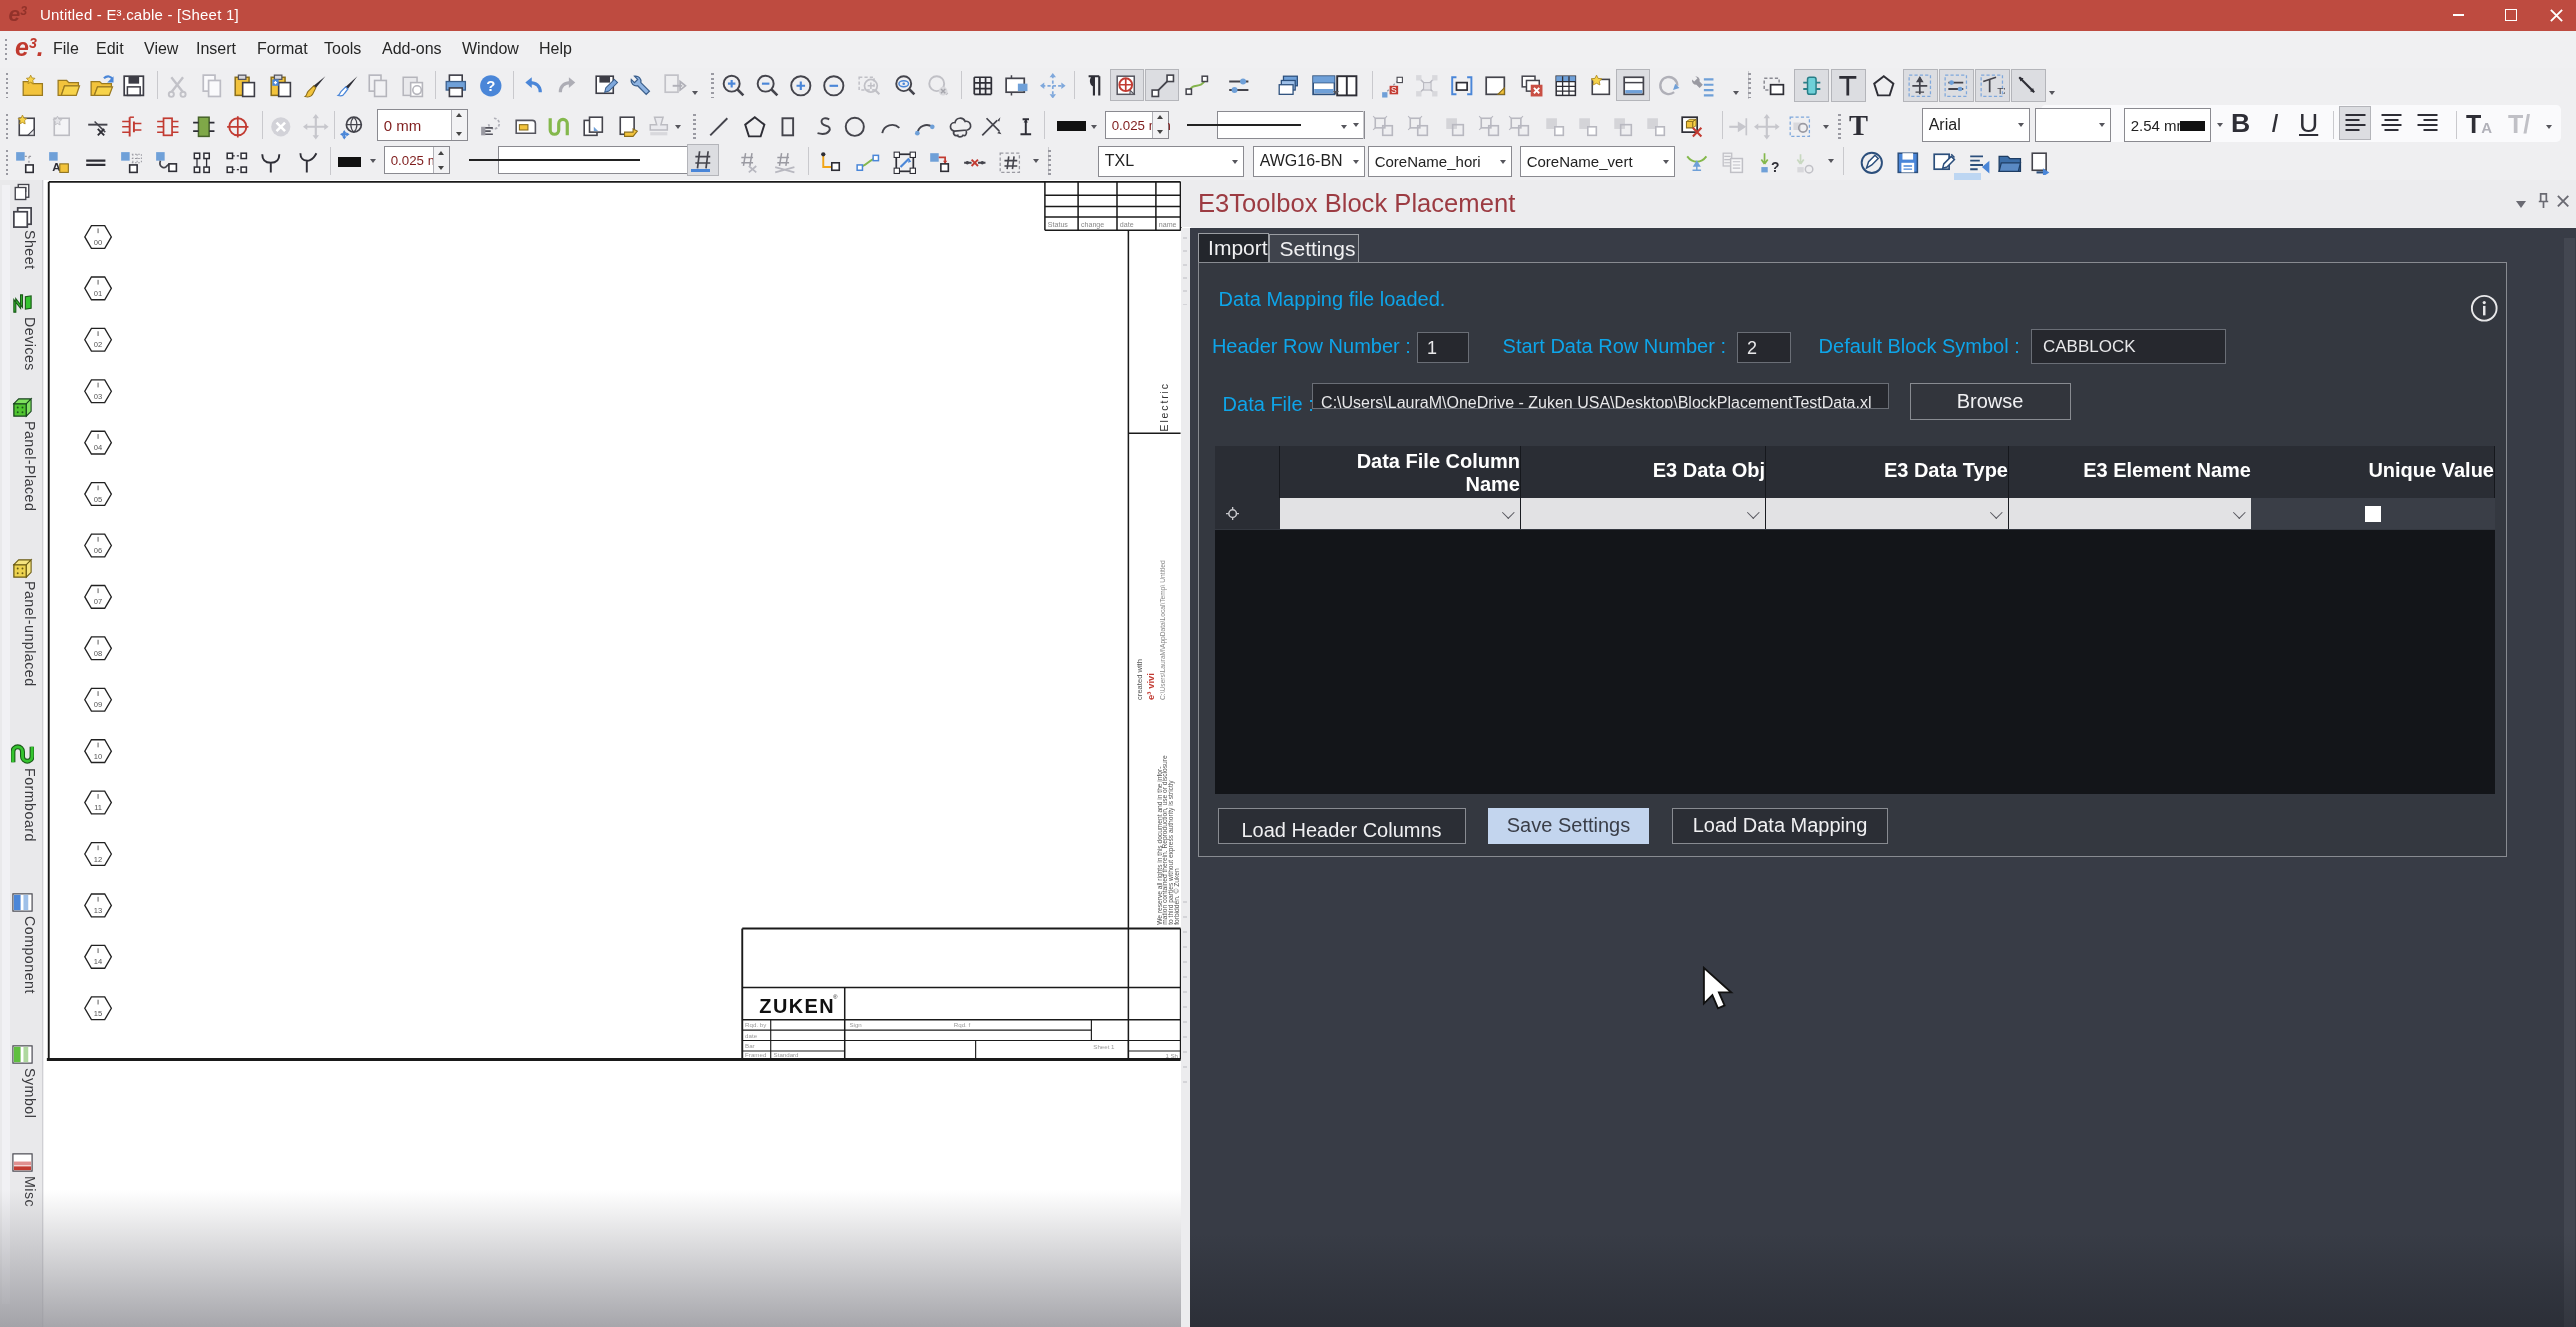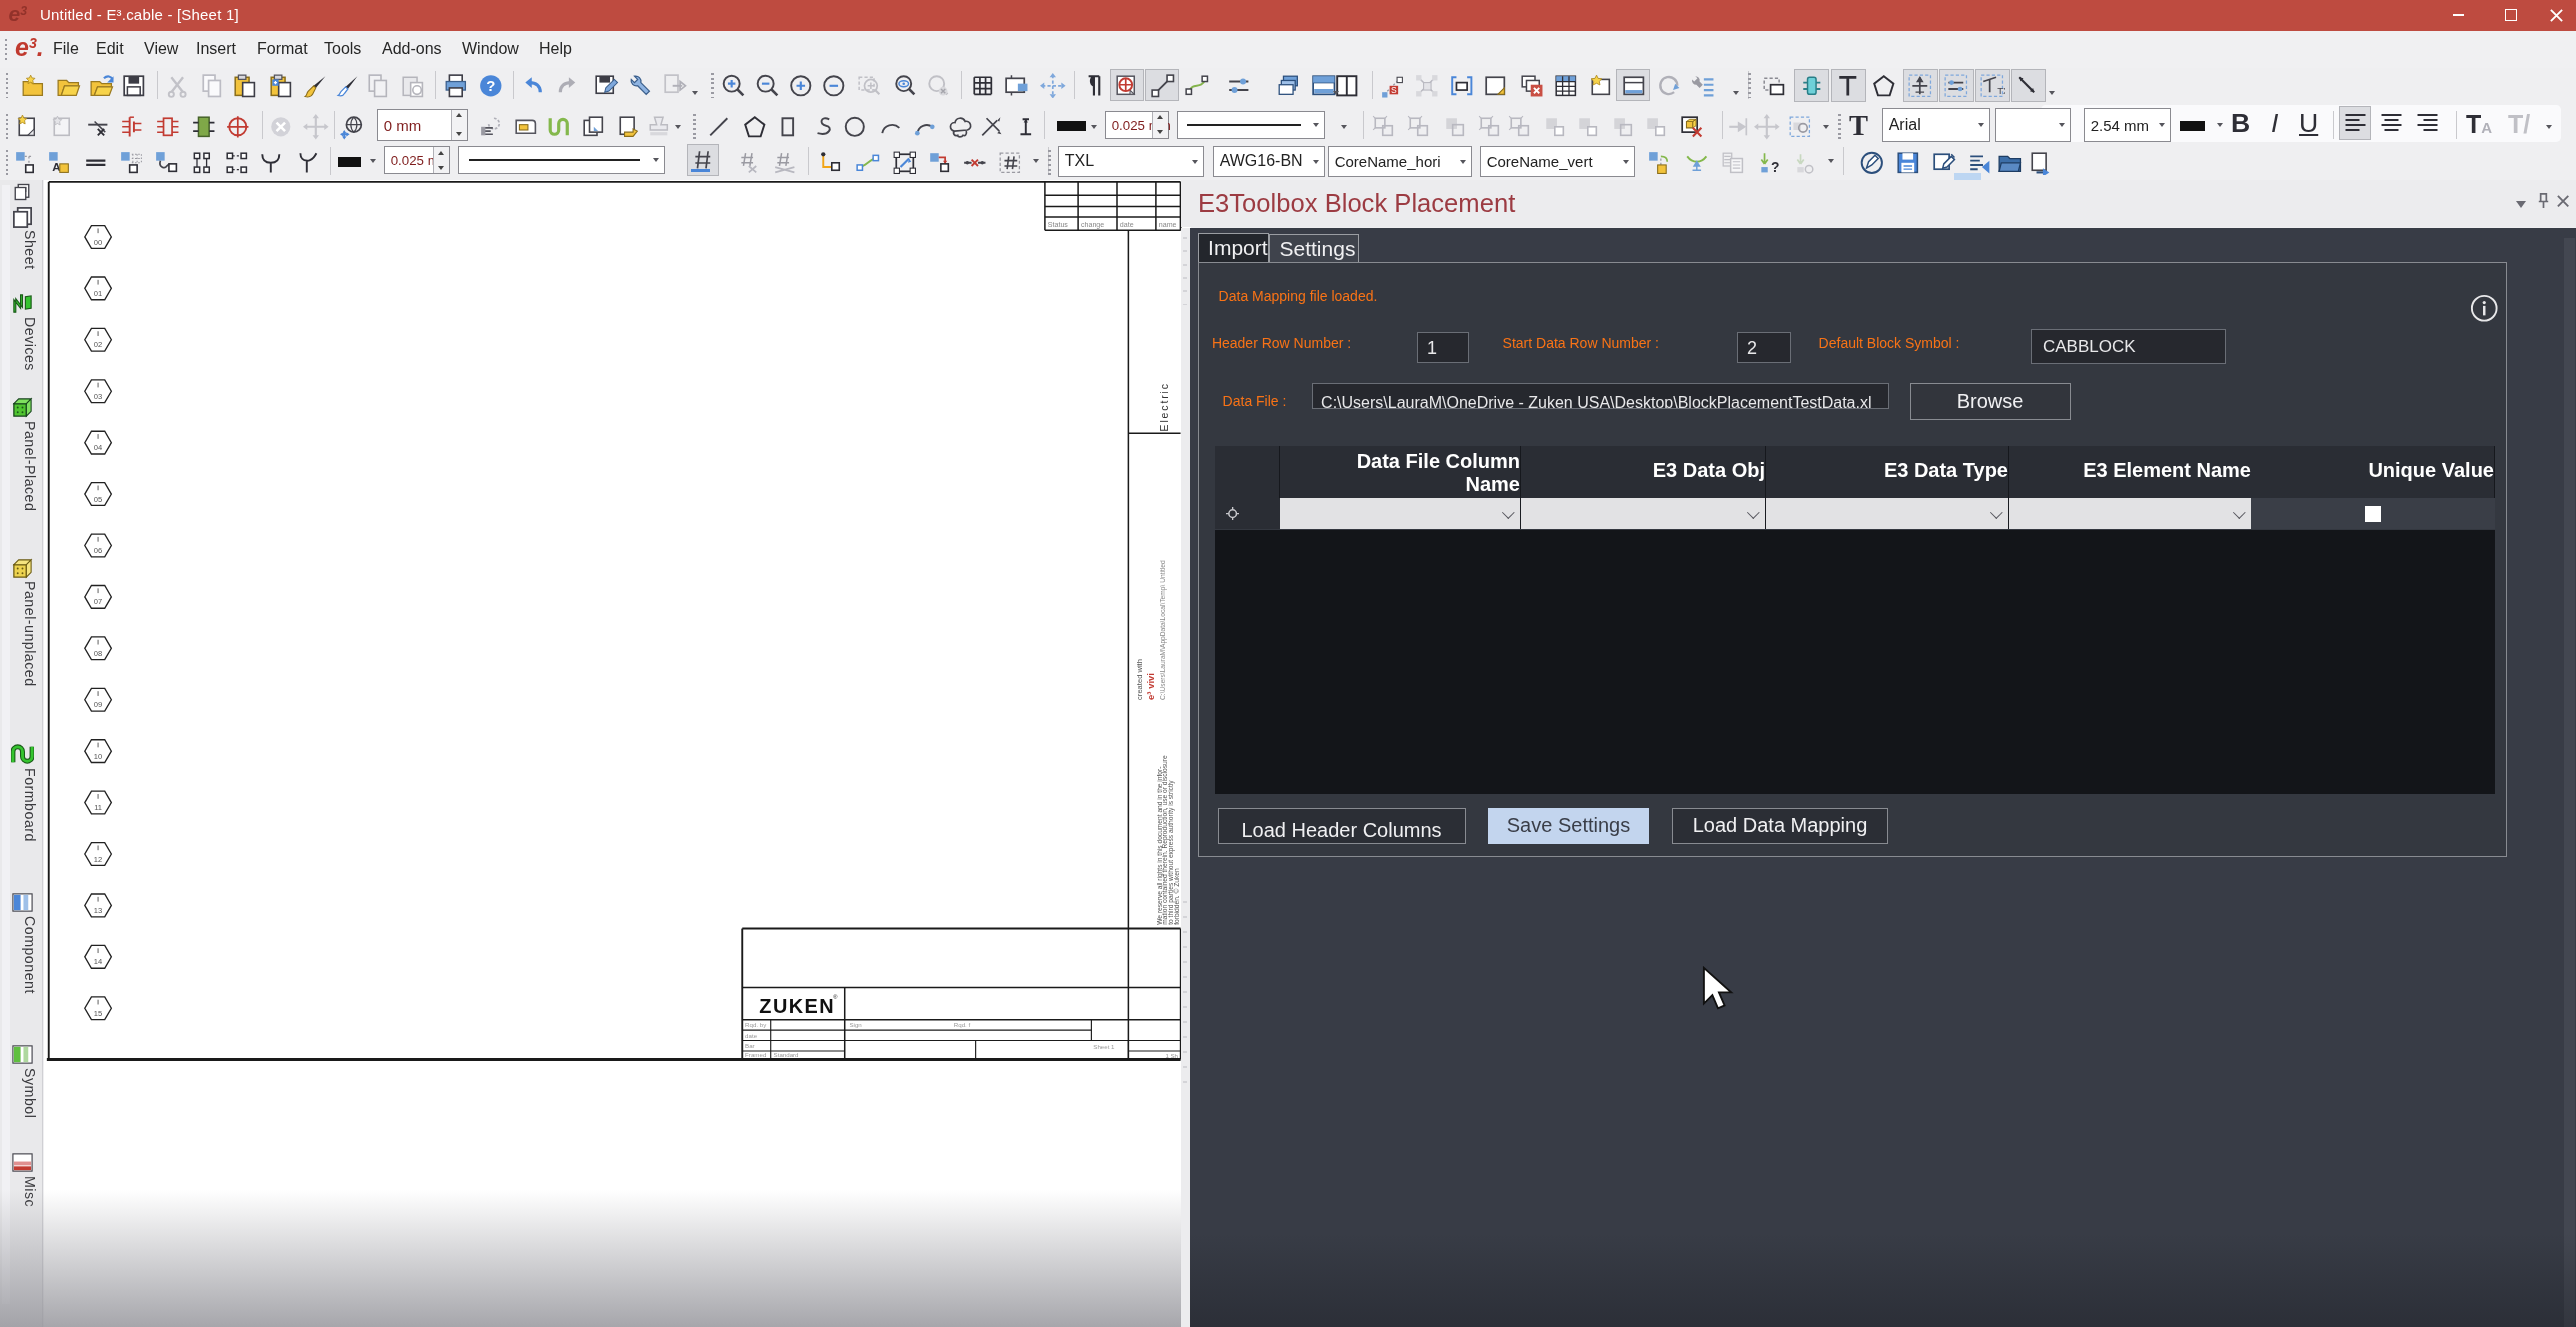--- a/index.html
+++ b/index.html
@@ -10,39 +10,39 @@
 #menubar{left:0;top:31px;width:2576px;height:37px;background:#F0F0F2;}
 .mi{position:absolute;top:8.5px;font-size:16px;color:#262626}
 #row1{left:0;top:68px;width:2576px;height:34px;background:#EFEFF1;}
 #row2{left:0;top:102px;width:2576px;height:42px;background:#EFEFF1;}
 #row3{left:0;top:144px;width:2576px;height:36px;background:#EFEFF1;}
 .ic{position:absolute;width:25.6px;height:25.6px}
 .sep{position:absolute;width:0.9px;background:#C9C9CD}
 .grip{position:absolute;width:2.8px;background-image:repeating-linear-gradient(#9a9aa2 0 1.9px,transparent 1.9px 4.7px);}
 .tglbox{position:absolute;background:#DCDDE1;border:0.9px solid #B4B5BA}
 .caret{position:absolute;width:0;height:0;border-left:3.8px solid transparent;border-right:3.8px solid transparent;border-top:4.7px solid #55555c}
-.combo{position:absolute;background:#fff;border:0.9px solid #8A8A90;font-size:15px;color:#222;}
+.combo{position:absolute;background:#fff;border:0.9px solid #8A8A90;font-size:15px;color:#222;margin-left:40px;}
 .combo .cv{position:absolute;left:5.7px;top:50%;transform:translateY(-50%);white-space:nowrap}
 .combo .ca{position:absolute;right:4.7px;top:50%;margin-top:-1.9px;width:0;height:0;border-left:3.8px solid transparent;border-right:3.8px solid transparent;border-top:4.7px solid #55555c}
 .spin{position:absolute;background:#fff;border:0.9px solid #8A8A90;font-size:15px;color:#7f1d1d}
 .spin .sv{position:absolute;left:5.7px;top:50%;transform:translateY(-50%);white-space:nowrap}
 .spin .sb{position:absolute;right:0;top:0;bottom:0;width:16px;border-left:0.9px solid #B0B0B6;background:#F2F2F4}
 .spin .su{position:absolute;right:4.7px;top:3.8px;width:0;height:0;border-left:3.3px solid transparent;border-right:3.3px solid transparent;border-bottom:4.7px solid #444}
 .spin .sd{position:absolute;right:4.7px;bottom:3.8px;width:0;height:0;border-left:3.3px solid transparent;border-right:3.3px solid transparent;border-top:4.7px solid #444}
 .swatch{position:absolute;background:#111}
 #sidebar{left:0;top:180px;width:43px;height:1148px;background:#E9E9EB;border-right:0.9px solid #D0D0D4}
 .stab{position:absolute;left:5.7px;width:32px;color:#3a3a3e;font-size:14.2px;writing-mode:vertical-rl;text-orientation:sideways;letter-spacing:0.5px}
 .sic{position:absolute;left:11.4px;width:23px;height:23px}
 #canvas{left:44px;top:180px;width:1147px;height:1148px;background:#fff}
 #panelcap{left:1181px;top:180px;width:1395px;height:47px;background:#ECECEE}
 #panelcap .pt{position:absolute;left:17px;top:8.5px;font-size:25.6px;color:#9C3B42}
 #panel{left:1190px;top:228px;width:1386px;height:1100px;background:#383C46}
 .tab{position:absolute;top:4.7px;height:29px;font-size:21px;color:#F0F0F2;padding:1.9px 9.5px 0 9.5px}
 .group{position:absolute;left:7.6px;top:34px;width:1309px;height:595px;border:0.9px solid #888B91;background:#343840}
-.dlab{position:absolute;color:#f97316;font-size:14px;white-space:nowrap}
+.dlab{position:absolute;color:#0ea5e9;font-size:20px;white-space:nowrap}
 .dinput{position:absolute;background:#26282E;border:0.9px solid #6A6E76;color:#E8E8EA;font-size:18px}
 .dbtn{position:absolute;background:#32353C;border:0.9px solid #888B91;color:#F0F0F2;font-size:20px;text-align:center}
 #emptytable{position:absolute;background:#131519}
 .hdr{position:absolute;background:#2A2D34;color:#fff;font-weight:bold;font-size:20px;text-align:right}
 .ccell{position:absolute;background:#E2E2E4;border-right:1.9px solid #1A1C21}
 .ccell .btn{position:absolute;right:0;top:0;bottom:0;width:21px}
 .ccell .btn:after{content:"";position:absolute;left:4.7px;top:9.5px;width:7.6px;height:7.6px;border-right:1.9px solid #55555c;border-bottom:1.9px solid #55555c;transform:rotate(45deg)}
 </style></head><body>
 <div id="root">
 <svg width="0" height="0" style="position:absolute">

